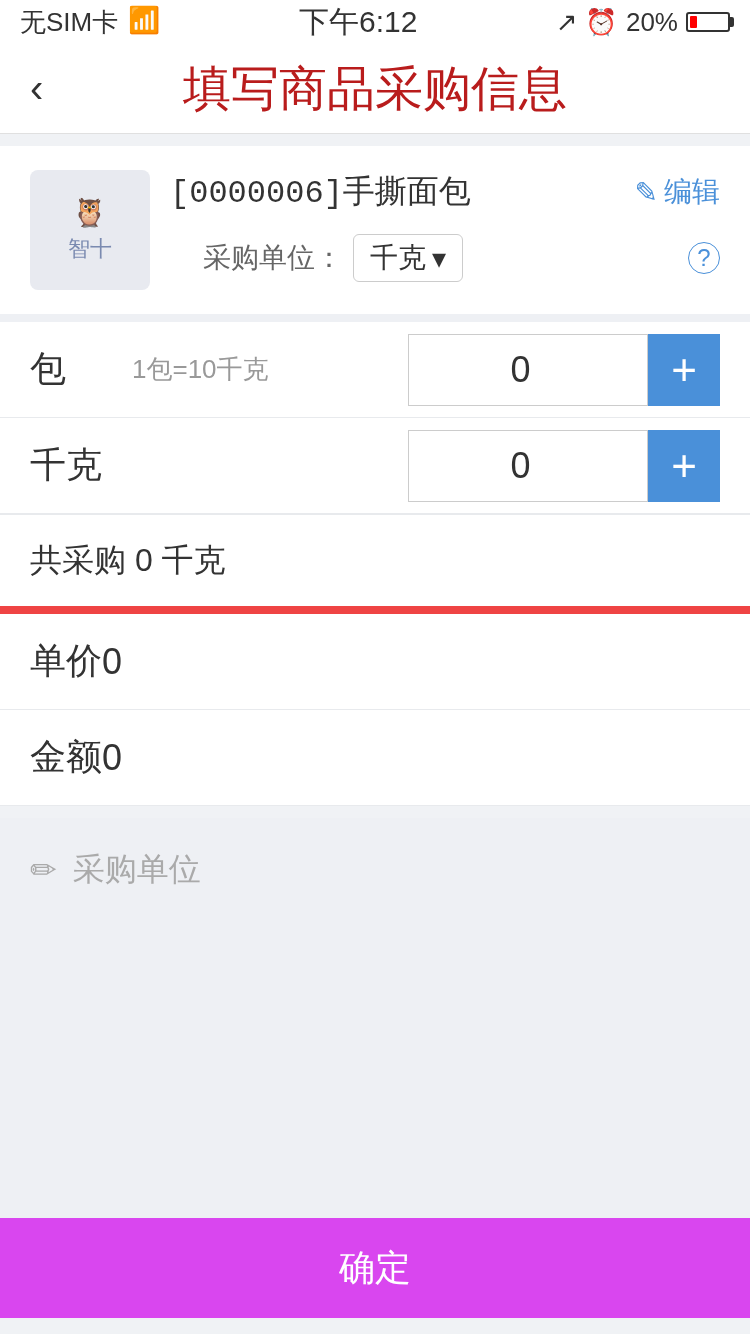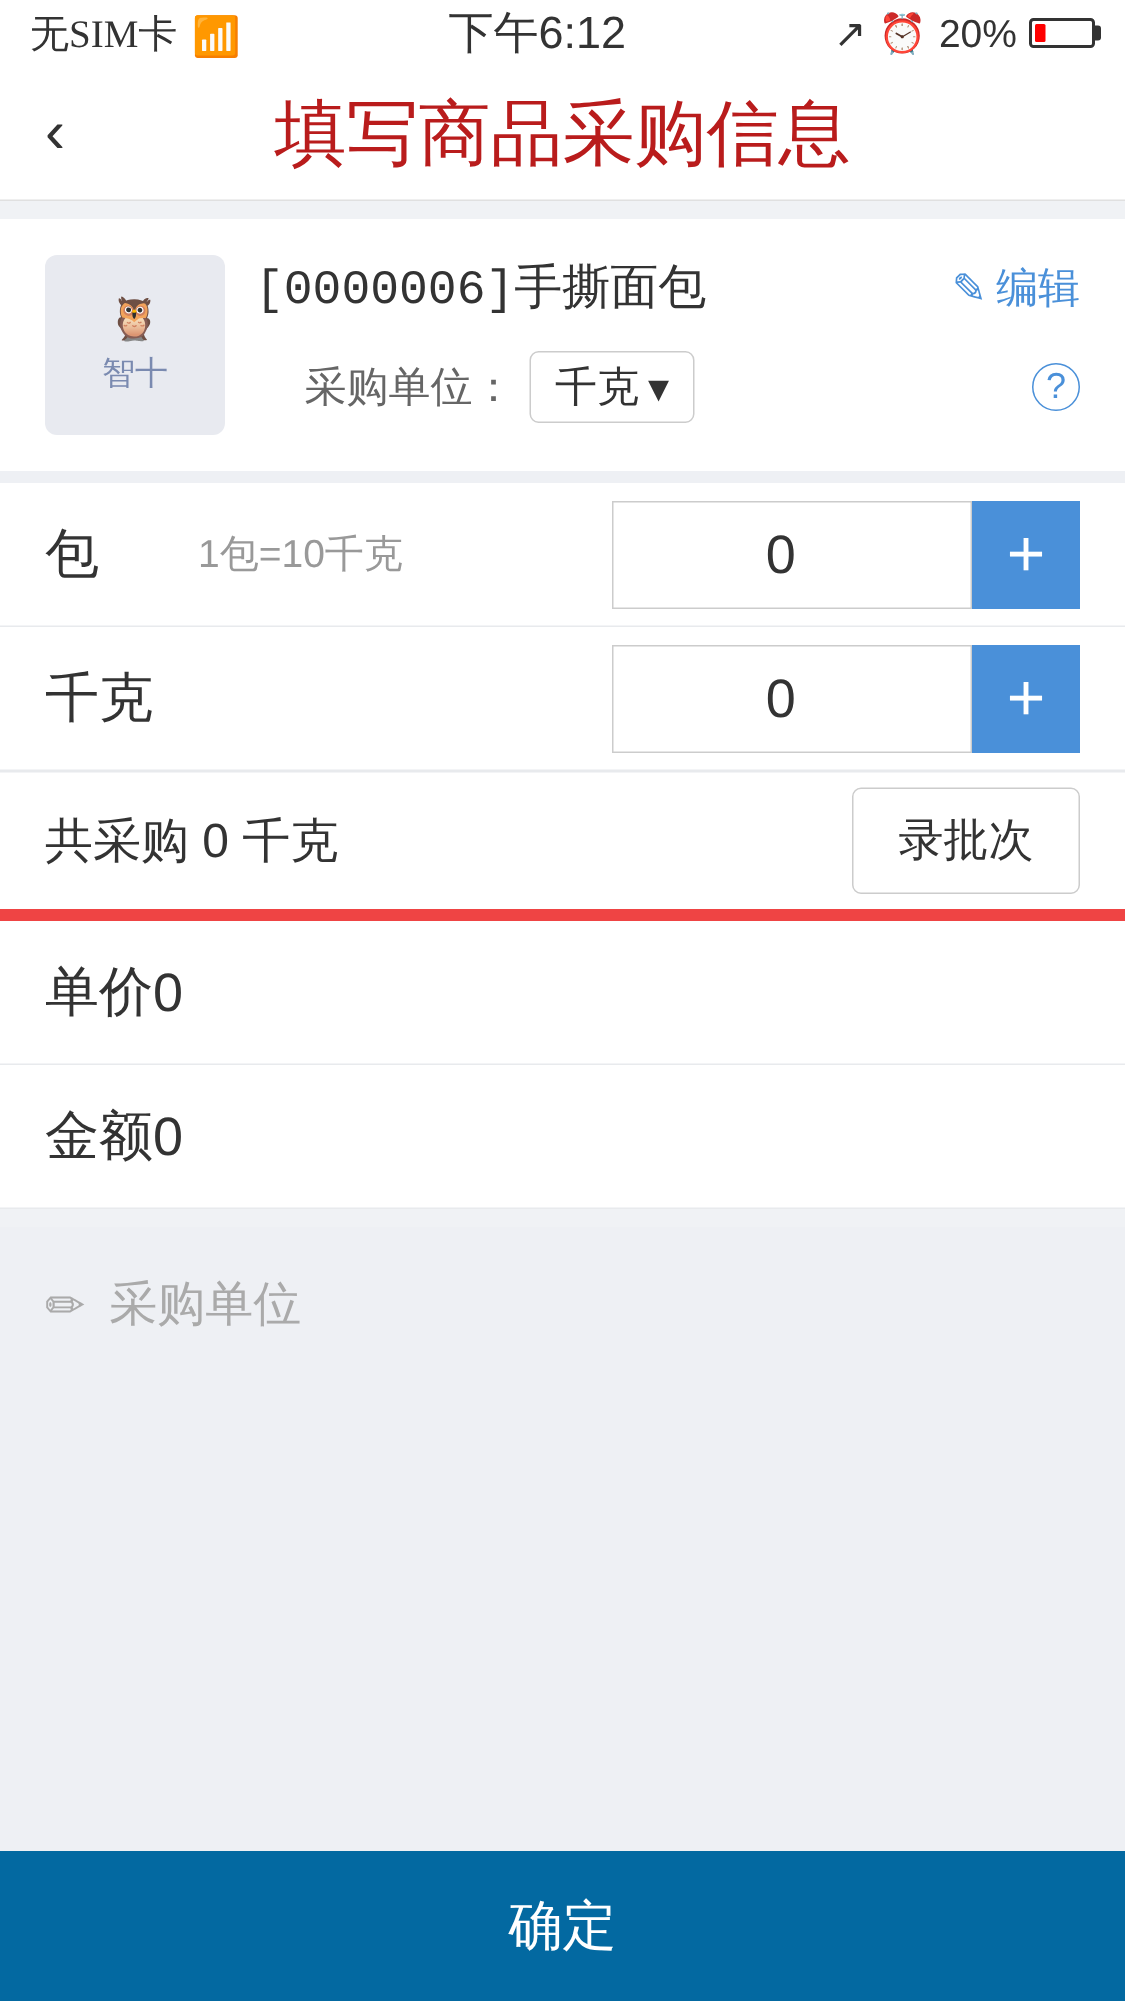--- a/index.html
+++ b/index.html
@@ -18,21 +18,21 @@
       width: 100%;
       height: 44px;
       background: #fff;
       display: flex;
       align-items: center;
       justify-content: space-between;
       padding: 0 20px;
       font-size: 26px;
       color: #333;
     }
-    .status-left { display: flex; align-items: flex-end; gap: 10px; font-family: Liberation Serif, serif; }
+    .status-left { display: flex; align-items: flex-start; gap: 10px; }
     .status-center { font-size: 30px; font-weight: 500; }
     .status-right { display: flex; align-items: center; gap: 8px; font-size: 26px; }
     .battery {
       width: 44px; height: 20px;
       border: 2px solid #333;
       border-radius: 3px;
       position: relative;
       display: flex;
       align-items: center;
       padding: 2px;
@@ -281,25 +281,25 @@
 
     
     .content-area {
       min-height: 300px;
       background: #eef0f4;
     }
 
     
     .confirm-bar {
       position: fixed;
-      bottom: 0;
+      bottom: 16px;
       left: 0;
       width: 750px;
       height: 100px;
-      background: #0369a1;
+      background: #d946ef;
       display: flex;
       align-items: center;
       justify-content: center;
       cursor: pointer;
     }
     .confirm-text {
       font-size: 36px;
       color: #fff;
       font-weight: 500;
     }
@@ -377,21 +377,20 @@
     <span class="input-label">千克</span>
     <div class="input-right">
       <input class="number-input" type="number" value="0" style="">
       <button class="plus-btn">+</button>
     </div>
   </div>
 </div>
 
 <div class="summary-row">
   <span class="summary-text">共采购 0 千克</span>
-  <button class="batch-btn">录批次</button>
 </div>
 
 <div class="price-section">
   <div class="price-row">
     <span class="price-label">单价</span>
     <span class="price-value">0</span>
   </div>
   <div class="price-row">
     <span class="price-label">金额</span>
     <span class="price-value">0</span>

